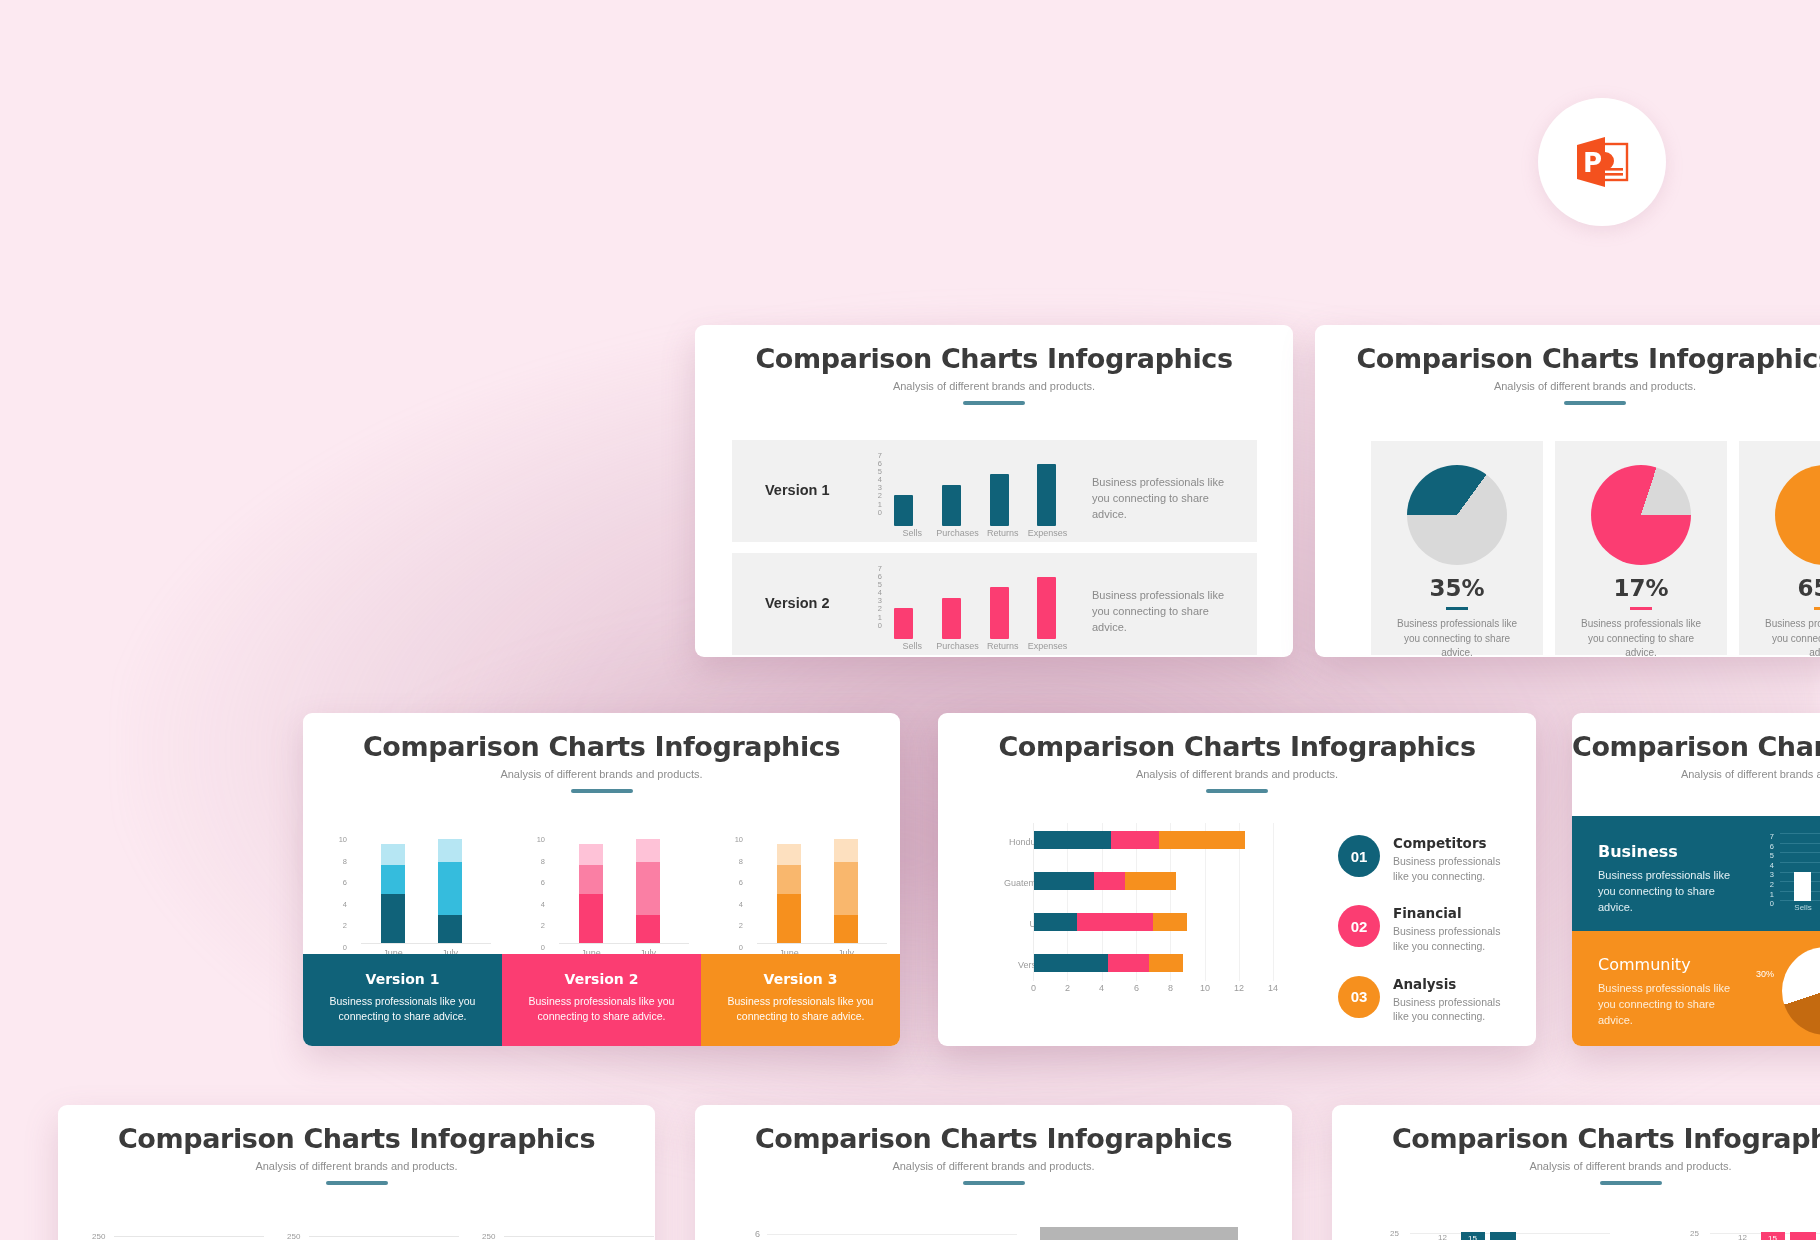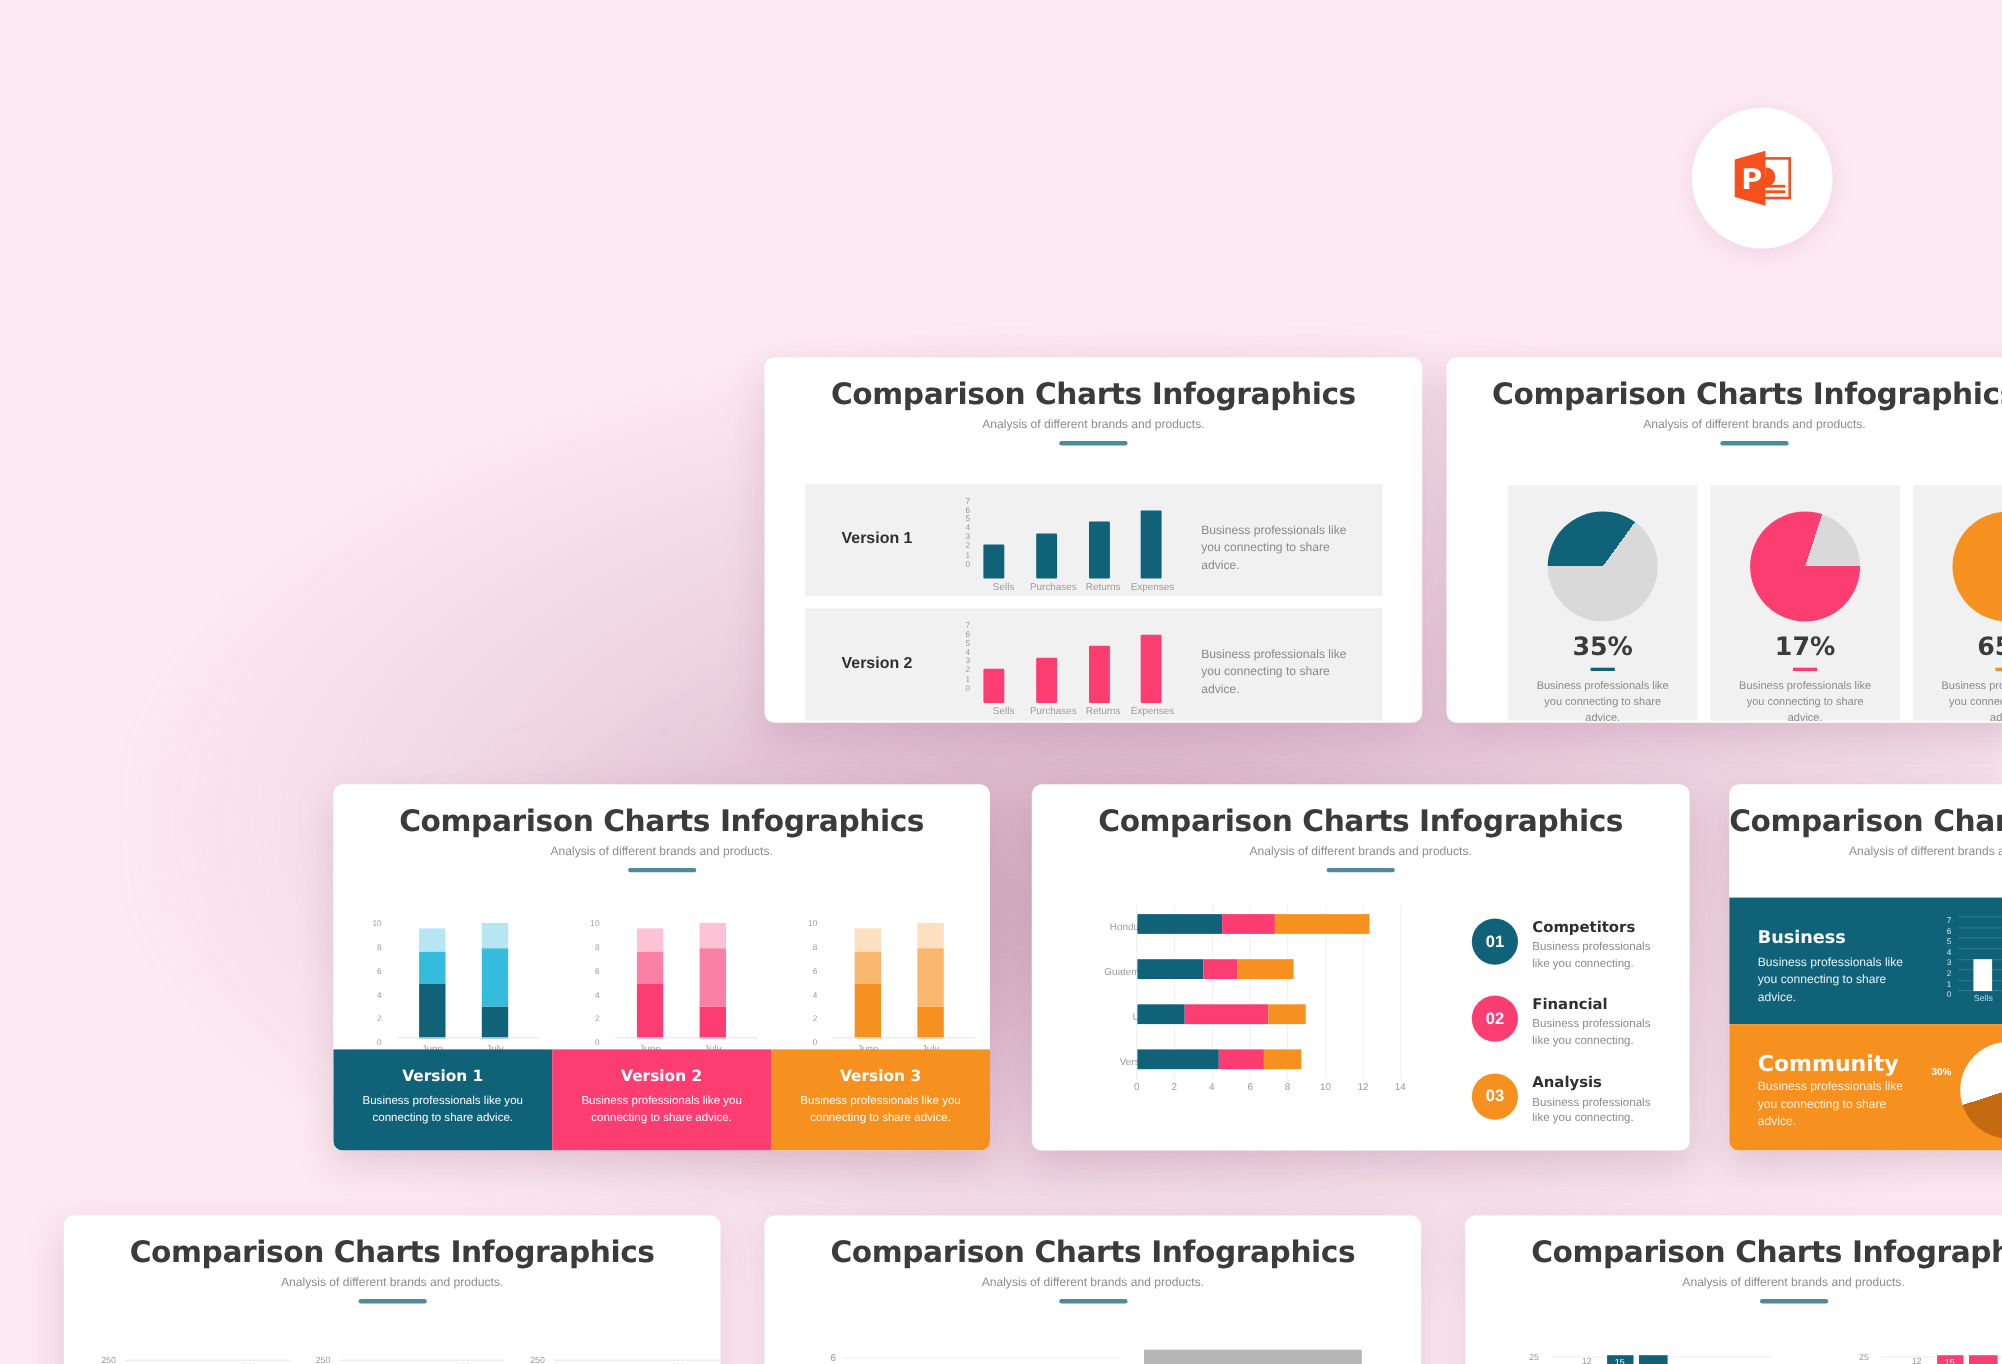--- a/index.html
+++ b/index.html
@@ -383,23 +383,23 @@
 
       </div>
       <div style="position:absolute;left:16px;top:71px;width:190px;">
         <span class="cat-lab" style="position:absolute;left:2px; width:42px;color:#bcdbe3;font-size:8px;">Sells</span>
 
       </div>
     </div>
   </div>
 
   <div style="position:absolute;left:0;top:218px;width:100%;height:115px;background:#f6901e;">
-    <div style="position:absolute;left:26px;top:24px;color:#fff;font-weight:bold;font-size:20px;font-family:'DejaVu Sans',sans-serif;">Community</div>
+    <div style="position:absolute;left:26px;top:24px;color:#fff;font-weight:normal;font-size:16px;font-family:'DejaVu Sans',sans-serif;">Community</div>
     <div style="position:absolute;left:26px;top:50px;width:140px;color:#fdeedb;font-size:11px;line-height:1.45;">Business professionals like you connecting to share advice.</div>
-    <div style="position:absolute;left:184px;top:38px;color:#fff;font-size:9px;font-weight:bold;">30%</div>
+    <div style="position:absolute;left:184px;top:38px;color:#fff;font-size:9px;">30%</div>
     <div class="pie" style="position:absolute;left:210px;top:16px;width:88px;height:88px;
                 background:conic-gradient(from 0deg, #c46a10 0 70%, #ffffff 70% 100%);"></div>
   </div>
 </div>
 
 <div class="card" style="left:58px; top:1105px; width:597px; height:200px;">
   <div class="slide-head">
     <div class="slide-title">Comparison Charts Infographics</div>
     <div class="slide-sub">Analysis of different brands and products.</div>
     <div class="rule"></div>

